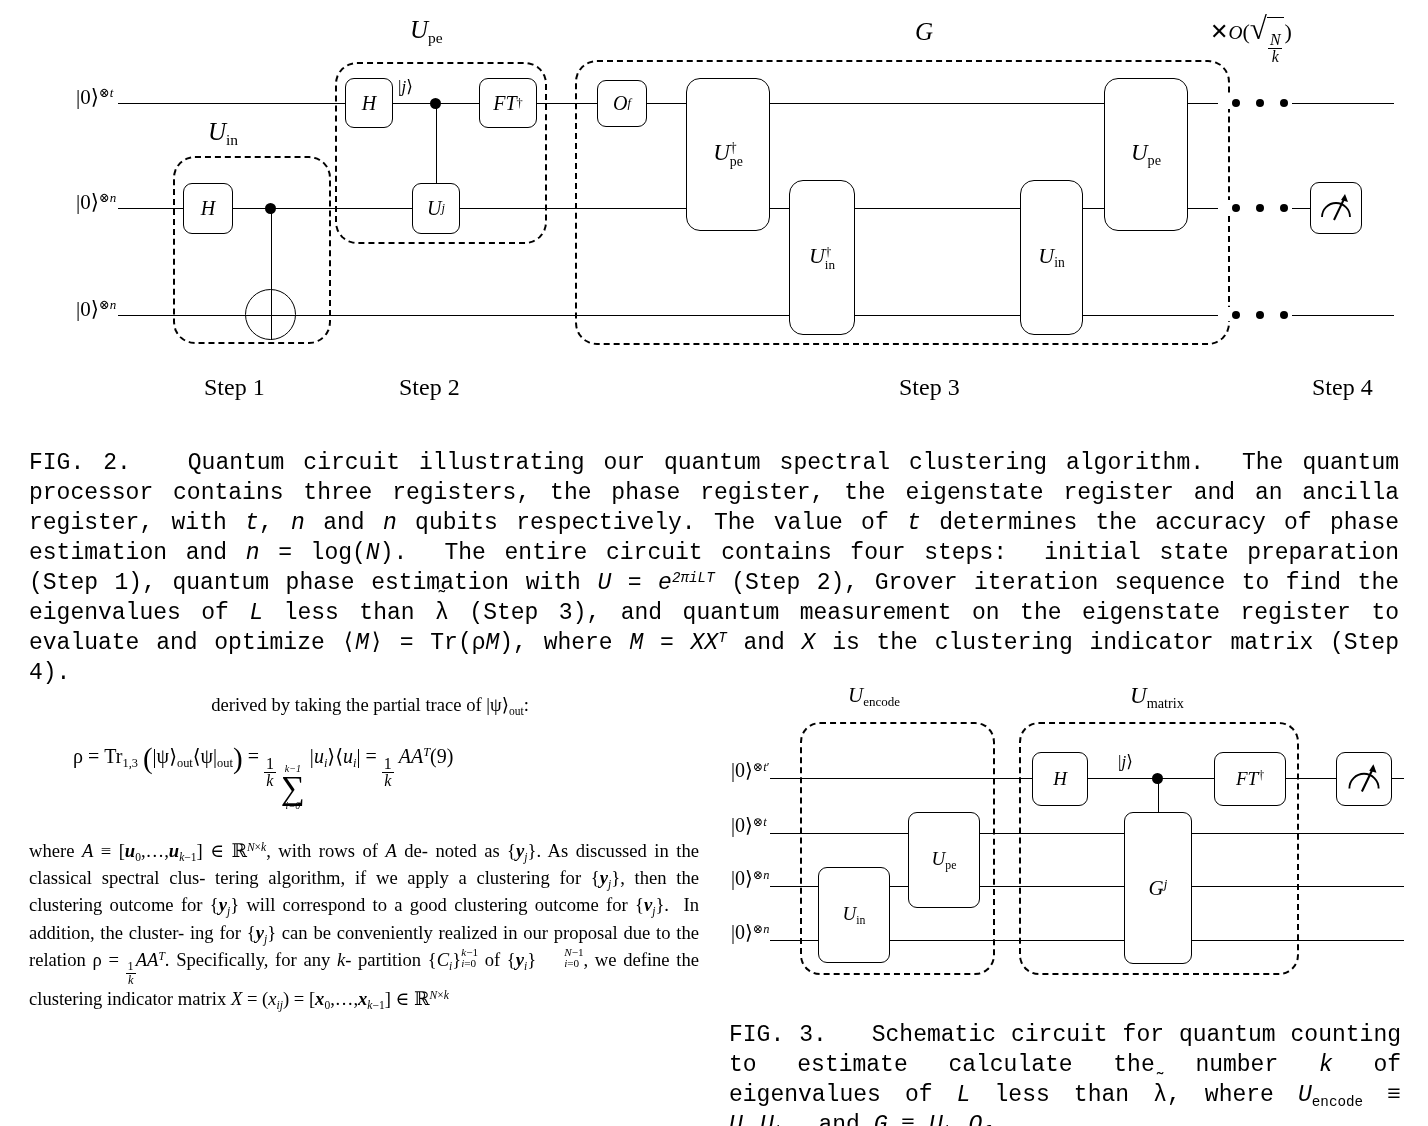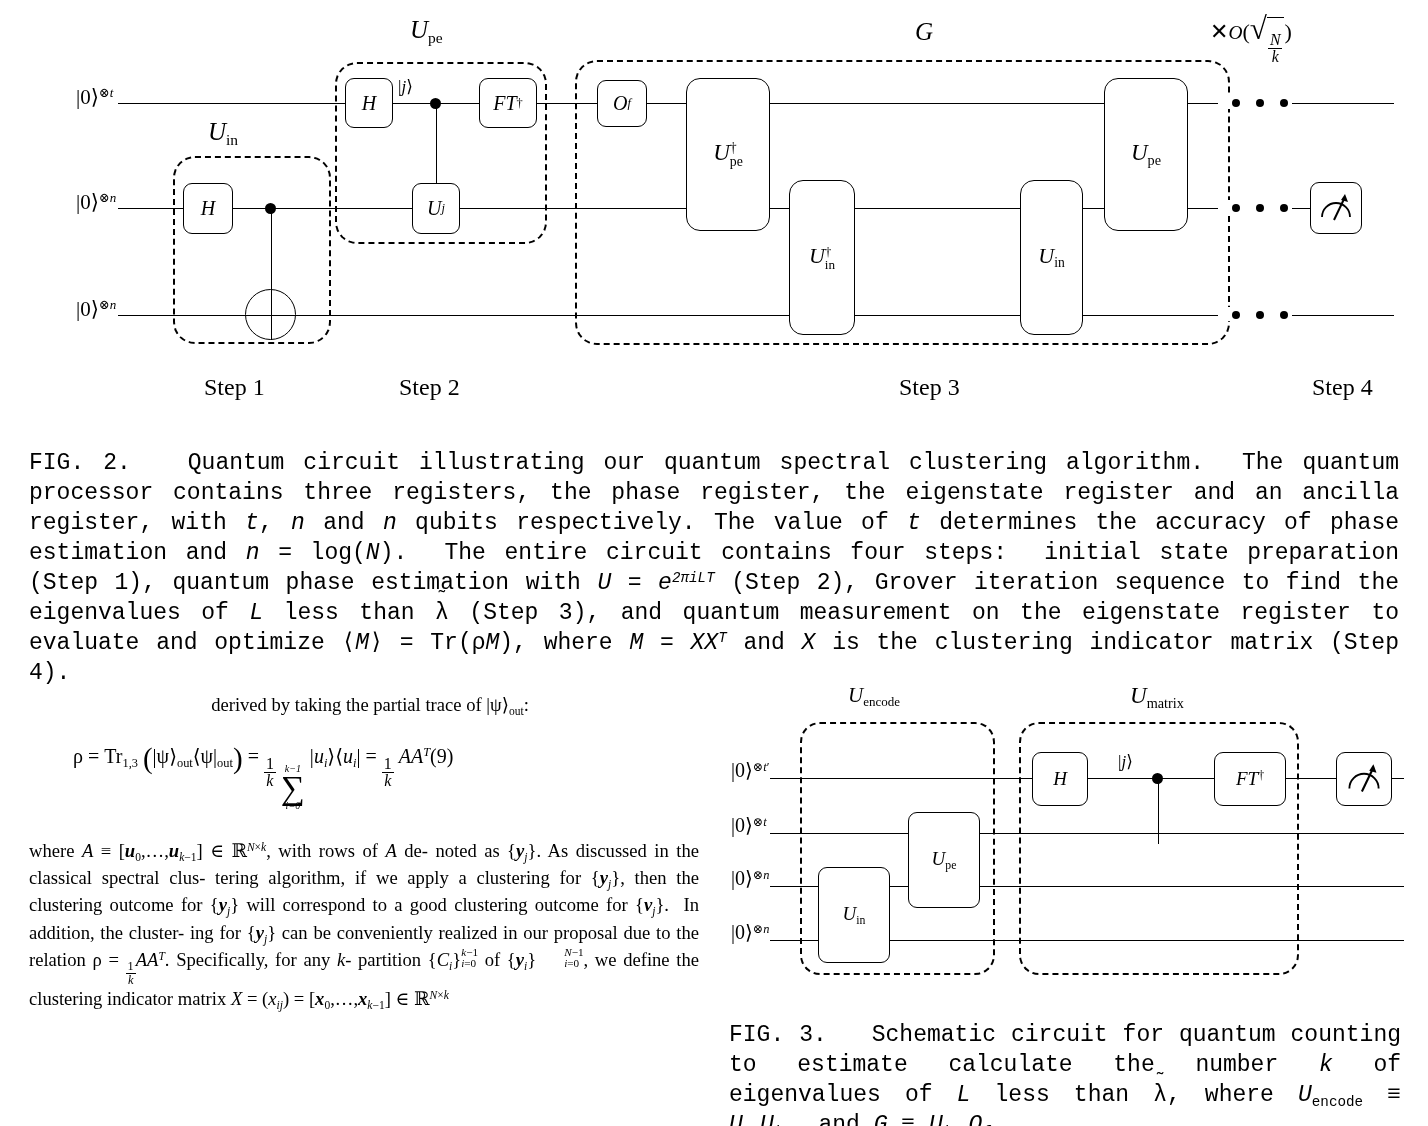--- a/index.html
+++ b/index.html
@@ -348,20 +348,23 @@
     <span class="mi">U</span><span class="sub">matrix</span>
   </div>
   <div class="f3gate" style="left:1032px; top:752px; width:56px; height:54px;">
     <span class="mi">H</span>
   </div>
   <div class="ket-label" style="left:1118px; top:753px; font-size:17px;">
     |<span class="mi">j</span>⟩
   </div>
   <div class="ctrl-dot" style="left:1152px; top:773px;"></div>
   <div class="vline" style="left:1157.5px; top:778px; height:66px;"></div>
+  <div class="f3gate" style="left:1124px; top:812px; width:68px; height:152px;">
+    <span style="font-size:21px;"><span class="mi">G</span><span class="supi">j</span></span>
+  </div>
   <div class="f3gate" style="left:1214px; top:752px; width:72px; height:54px;">
     <span><span class="mi">FT</span><span class="sup">†</span></span>
   </div>
 
   <div class="f3gate" style="left:1336px; top:752px; width:56px; height:54px; padding:0;">
     <svg width="46" height="46" viewBox="0 0 44 44">
       <path d="M 8 31 A 14 14 0 0 1 36 31" stroke="#000" stroke-width="1.8" fill="none"></path>
       <line x1="20" y1="34" x2="31" y2="11" stroke="#000" stroke-width="2"></line>
       <polygon points="31,8 34,16 27,14" fill="#000"></polygon>
     </svg>

